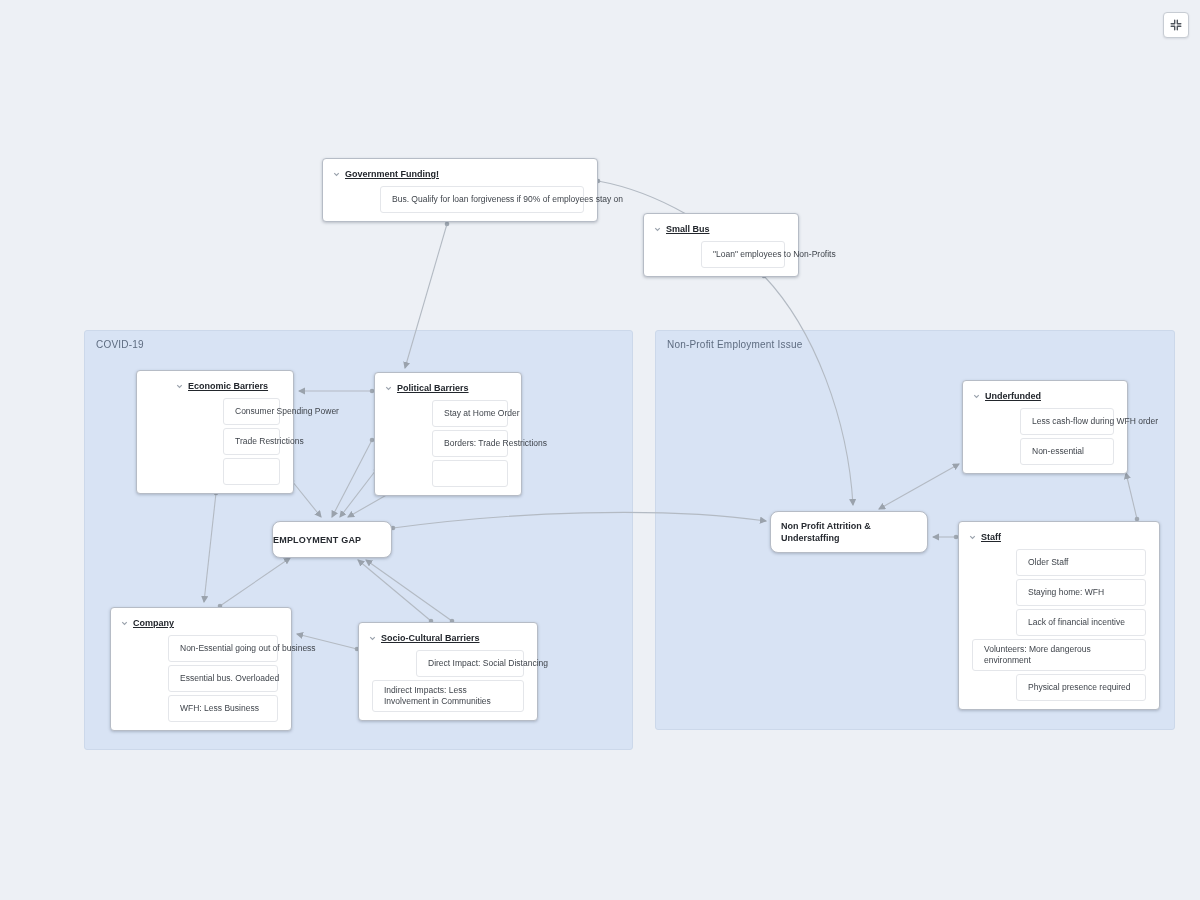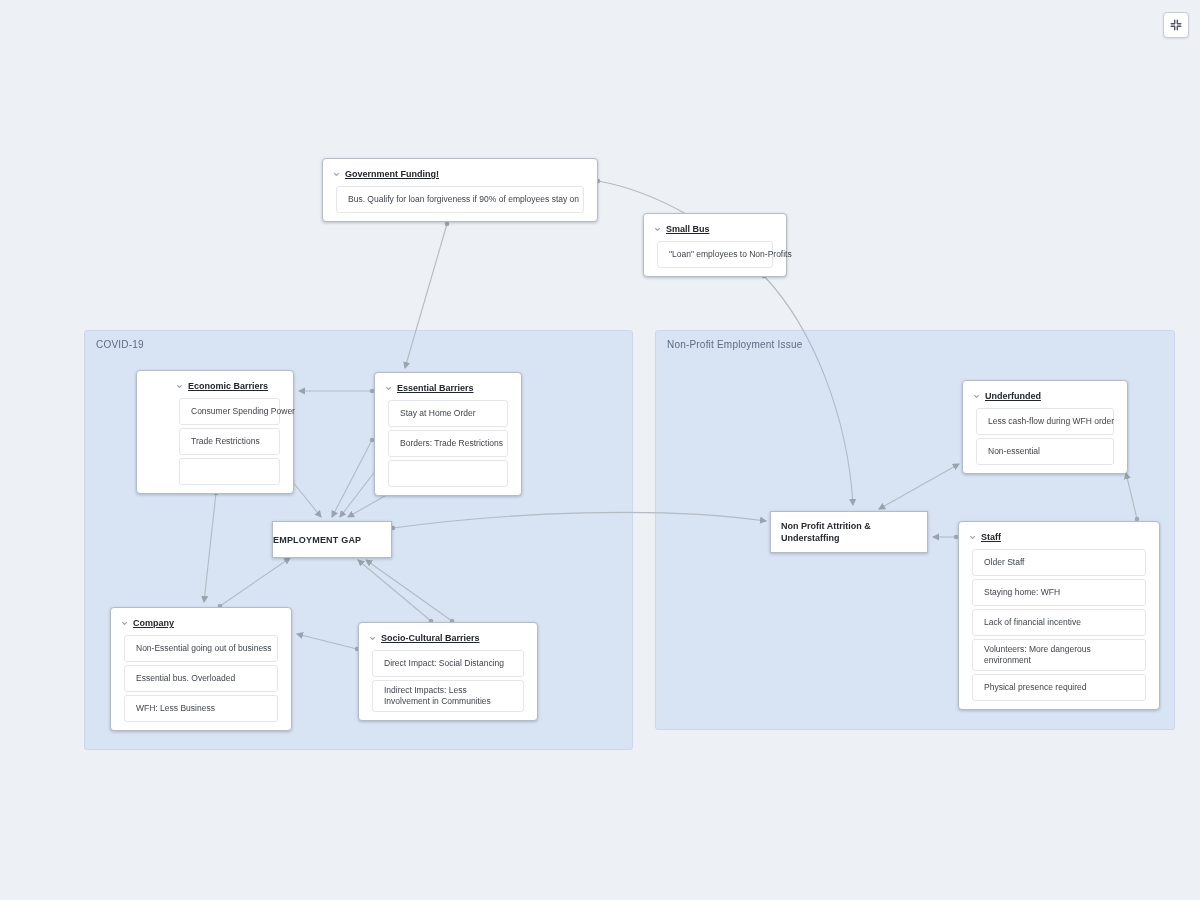--- a/index.html
+++ b/index.html
@@ -52,27 +52,27 @@
     border:1px solid #e4e6ea;
     border-radius:3px;
     min-height:27px;
     display:flex; align-items:center;
     padding:4px 11px;
     font-size:8.5px; color:#3f444b;
     line-height:1.3;
     background:#fff;
     white-space:pre-wrap;
   }
-  .child.nowrap { white-space:nowrap; }
+  .child.nowrap { white-space:nowrap;margin-left:44px; }
 
   .plain-node {
     position:absolute;
     background:#fff;
     border:1px solid #b6bcc6;
-    border-radius:0;
+    border-radius:8px;
     box-shadow:0 1px 3px rgba(50,60,80,.28);
     z-index:3;
     display:flex; align-items:center;
     font-size:9px; font-weight:600; color:#262a30;
   }
   .centered { justify-content:flex-start; letter-spacing:.2px; }
   .leftpad { padding:5px 10px; line-height:1.35; }
 
   
   .fit-btn {
@@ -162,21 +162,21 @@
       <svg class="chev" viewBox="0 0 10 10">
           <path d="M2.5 3.5 L5 6 L7.5 3.5" stroke="#9aa2ac" stroke-width="1.3" fill="none"></path>
         </svg>
       <span>Government Funding!</span>
     </div>
     <div class="children">
       <div class="child nowrap">Bus. Qualify for loan forgiveness if 90% of employees stay on</div>
     </div>
   </div>
 
-  <div class="node" style="left:643px; top:213px; width:144px;">
+  <div class="node" style="left:643px; top:213px; width:156px;">
     <div class="node-title">
       <svg class="chev" viewBox="0 0 10 10">
           <path d="M2.5 3.5 L5 6 L7.5 3.5" stroke="#9aa2ac" stroke-width="1.3" fill="none"></path>
         </svg>
       <span>Small Bus</span>
     </div>
     <div class="children">
       <div class="child nowrap">"Loan" employees to Non-Profits</div>
     </div>
   </div>
@@ -193,21 +193,21 @@
       <div class="child nowrap">Trade Restrictions</div>
       <div class="child nowrap"></div>
     </div>
   </div>
 
   <div class="node" style="left:374px; top:372px; width:148px;">
     <div class="node-title">
       <svg class="chev" viewBox="0 0 10 10">
           <path d="M2.5 3.5 L5 6 L7.5 3.5" stroke="#9aa2ac" stroke-width="1.3" fill="none"></path>
         </svg>
-      <span>Essential Barriers</span>
+      <span>Political Barriers</span>
     </div>
     <div class="children">
       <div class="child nowrap">Stay at Home Order</div>
       <div class="child nowrap">Borders: Trade Restrictions</div>
       <div class="child nowrap"></div>
     </div>
   </div>
 
   <div class="plain-node centered" style="left:272px; top:521px; width:120px; height:37px;">
     <span>EMPLOYMENT GAP</span>

